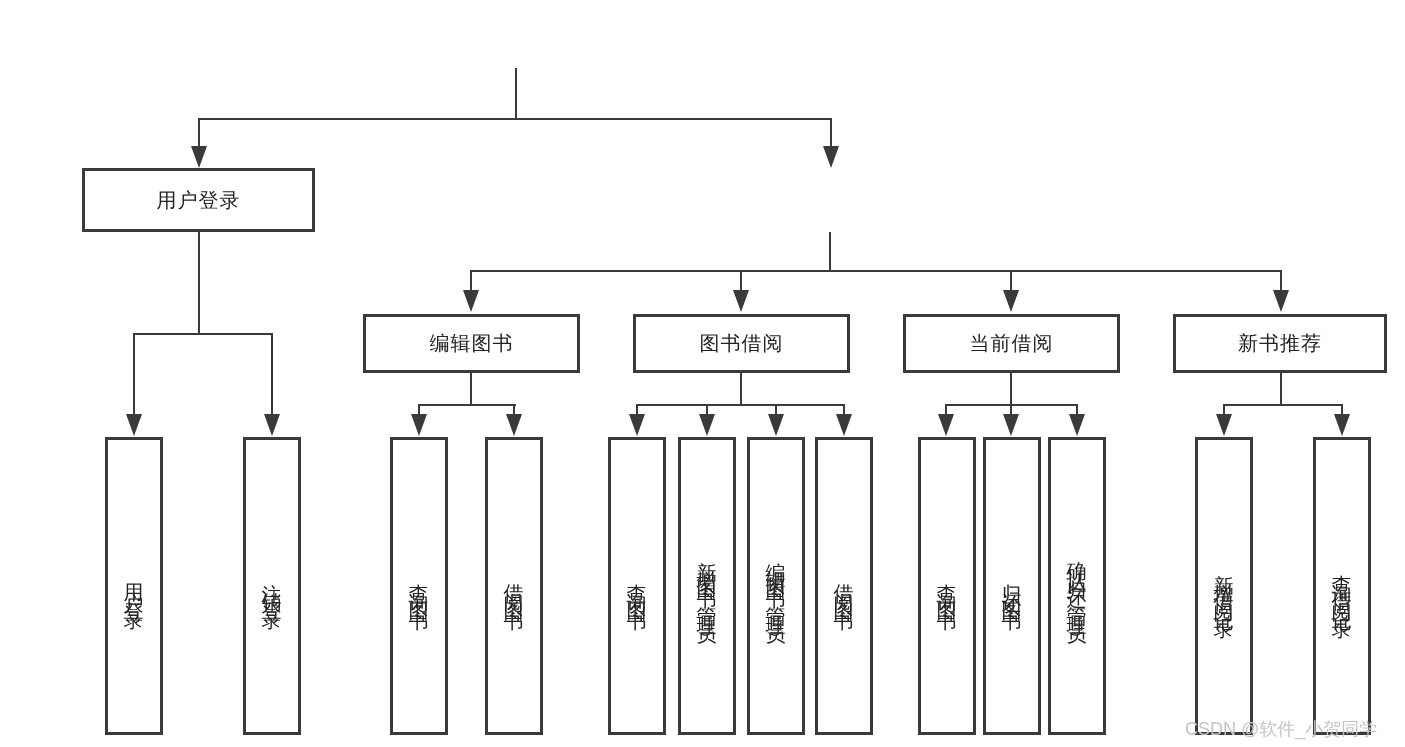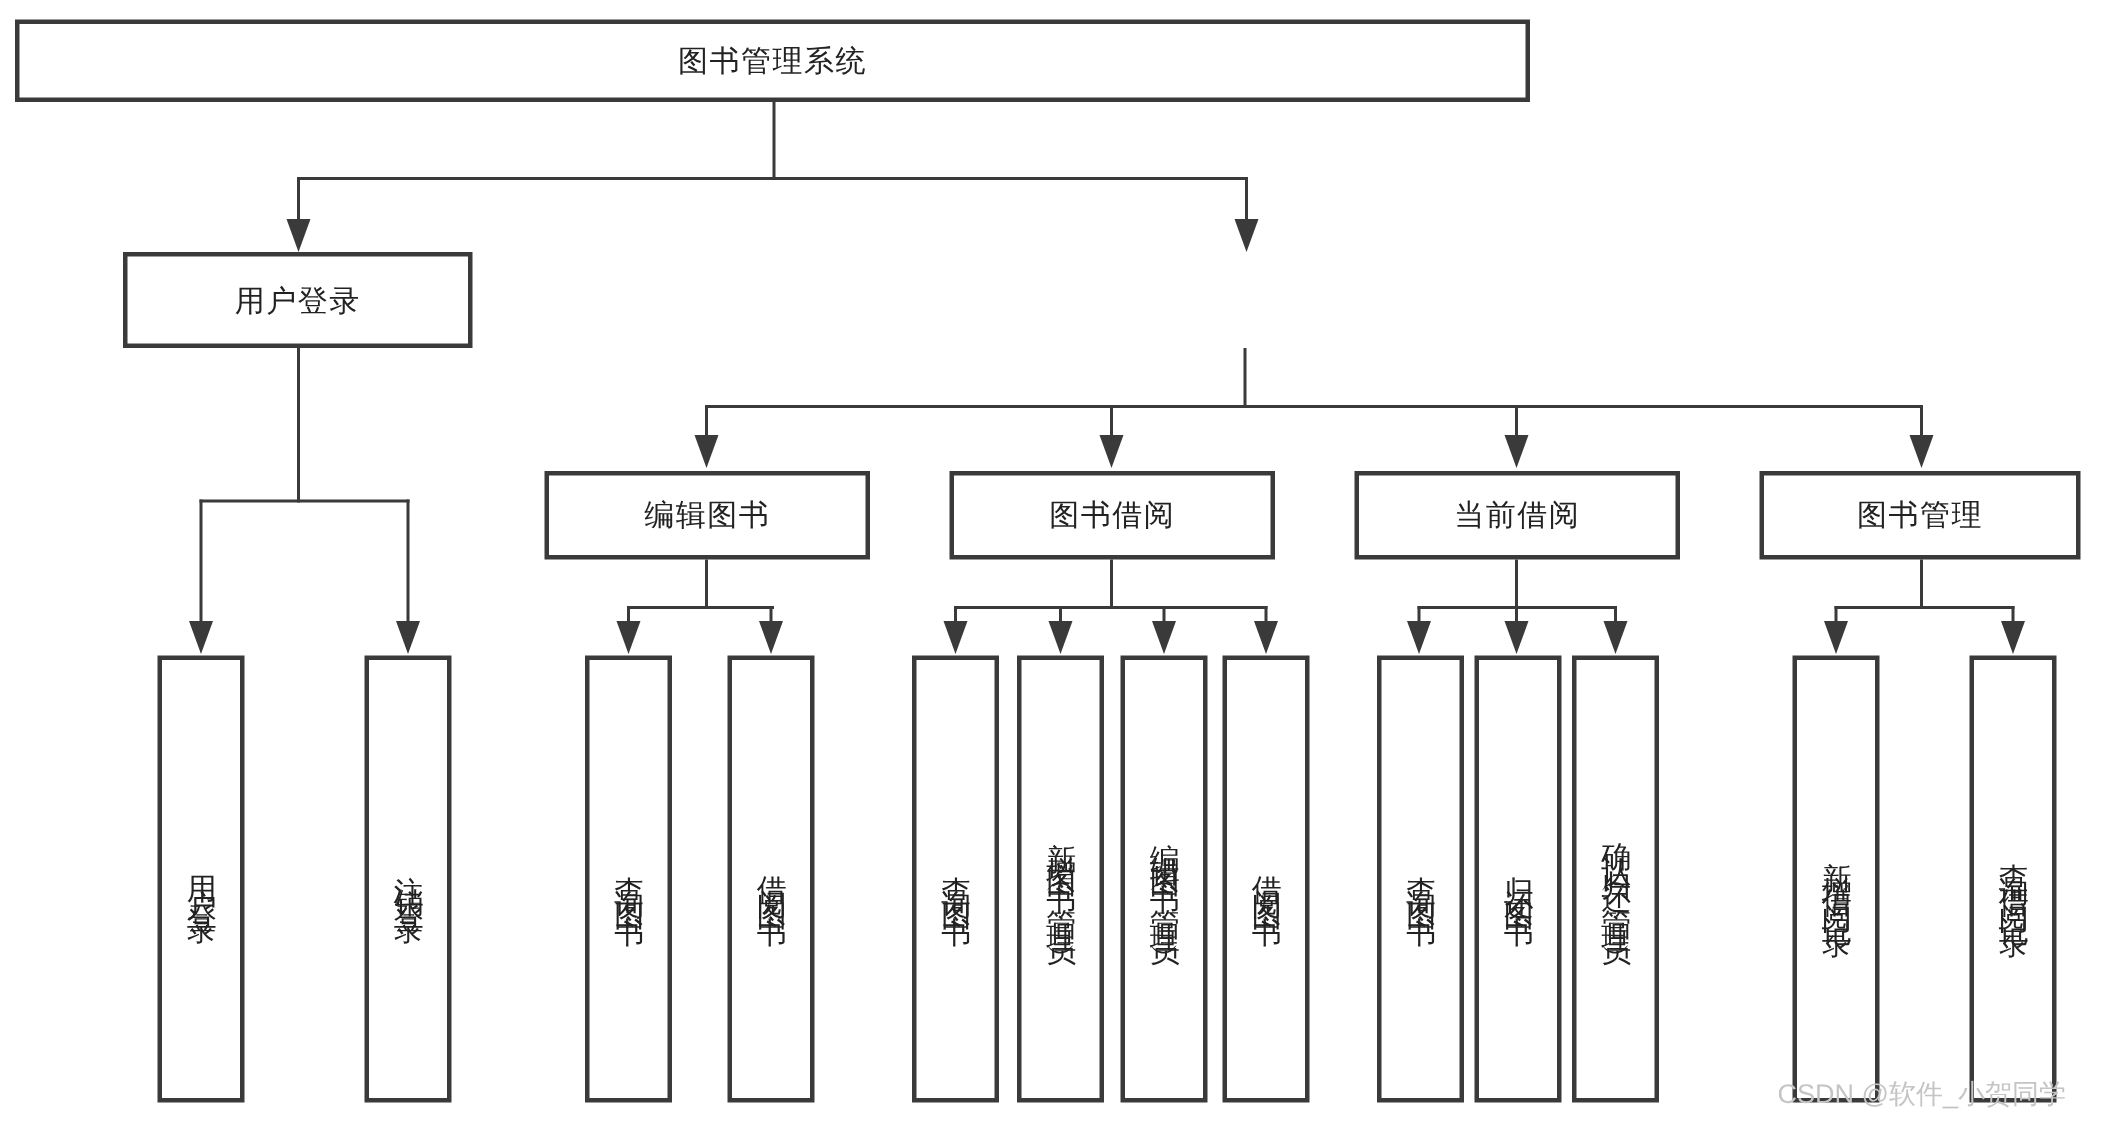--- a/index.html
+++ b/index.html
@@ -51,39 +51,36 @@
     color: #c6c4c6;
     white-space: nowrap;
     z-index: 5;
   }
 </style>
 </head>
 <body>
 
 <div class="canvas">
 
-  <div class="box" style="left:10px; top:13px; width:1010px; height:55px;">
-    <span class="hlabel">图书管理系统</span>
-  </div>
 
   <div class="box" style="left:82px; top:168px; width:233px; height:64px;">
     <span class="hlabel">用户登录</span>
   </div>
 
   <div class="box" style="left:363px; top:314px; width:217px; height:59px;">
     <span class="hlabel">编辑图书</span>
   </div>
   <div class="box" style="left:633px; top:314px; width:217px; height:59px;">
     <span class="hlabel">图书借阅</span>
   </div>
   <div class="box" style="left:903px; top:314px; width:217px; height:59px;">
     <span class="hlabel">当前借阅</span>
   </div>
   <div class="box" style="left:1173px; top:314px; width:214px; height:59px;">
-    <span class="hlabel">图书管理</span>
+    <span class="hlabel">新书推荐</span>
   </div>
 
   <div class="box leaf" style="left:105px;">
     <span class="vtext">用户登录</span>
   </div>
   <div class="box leaf" style="left:243px;">
     <span class="vtext">注销登录</span>
   </div>
   <div class="box leaf" style="left:390px;">
     <span class="vtext">查询图书</span>

